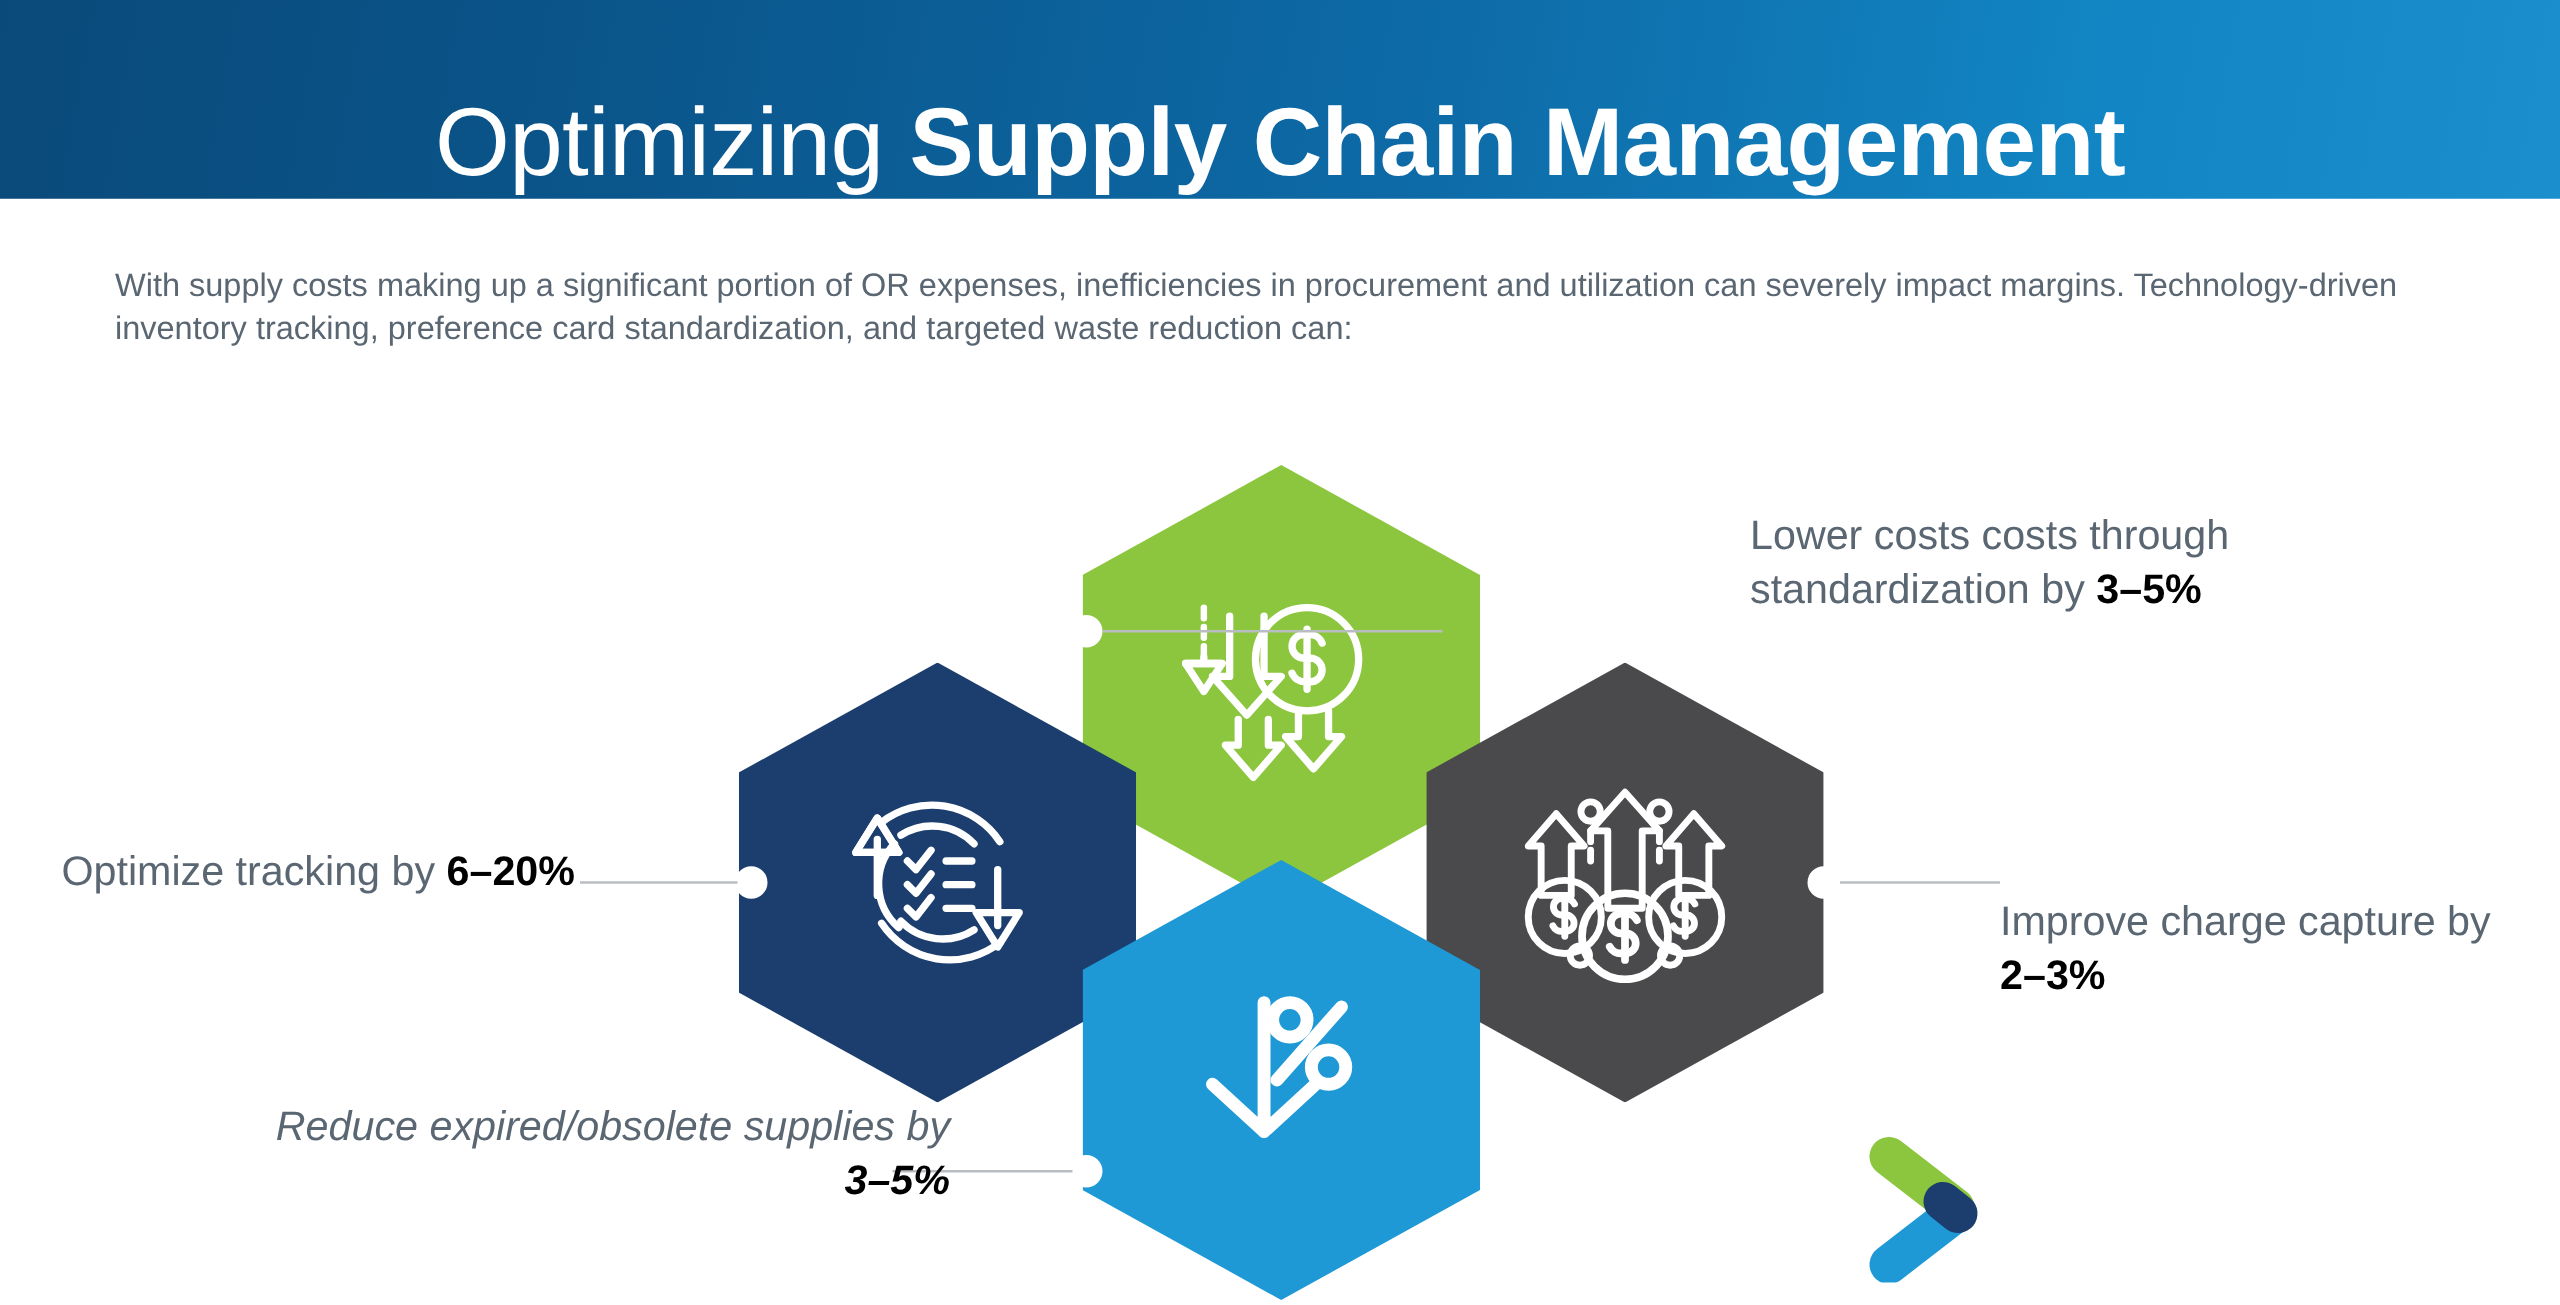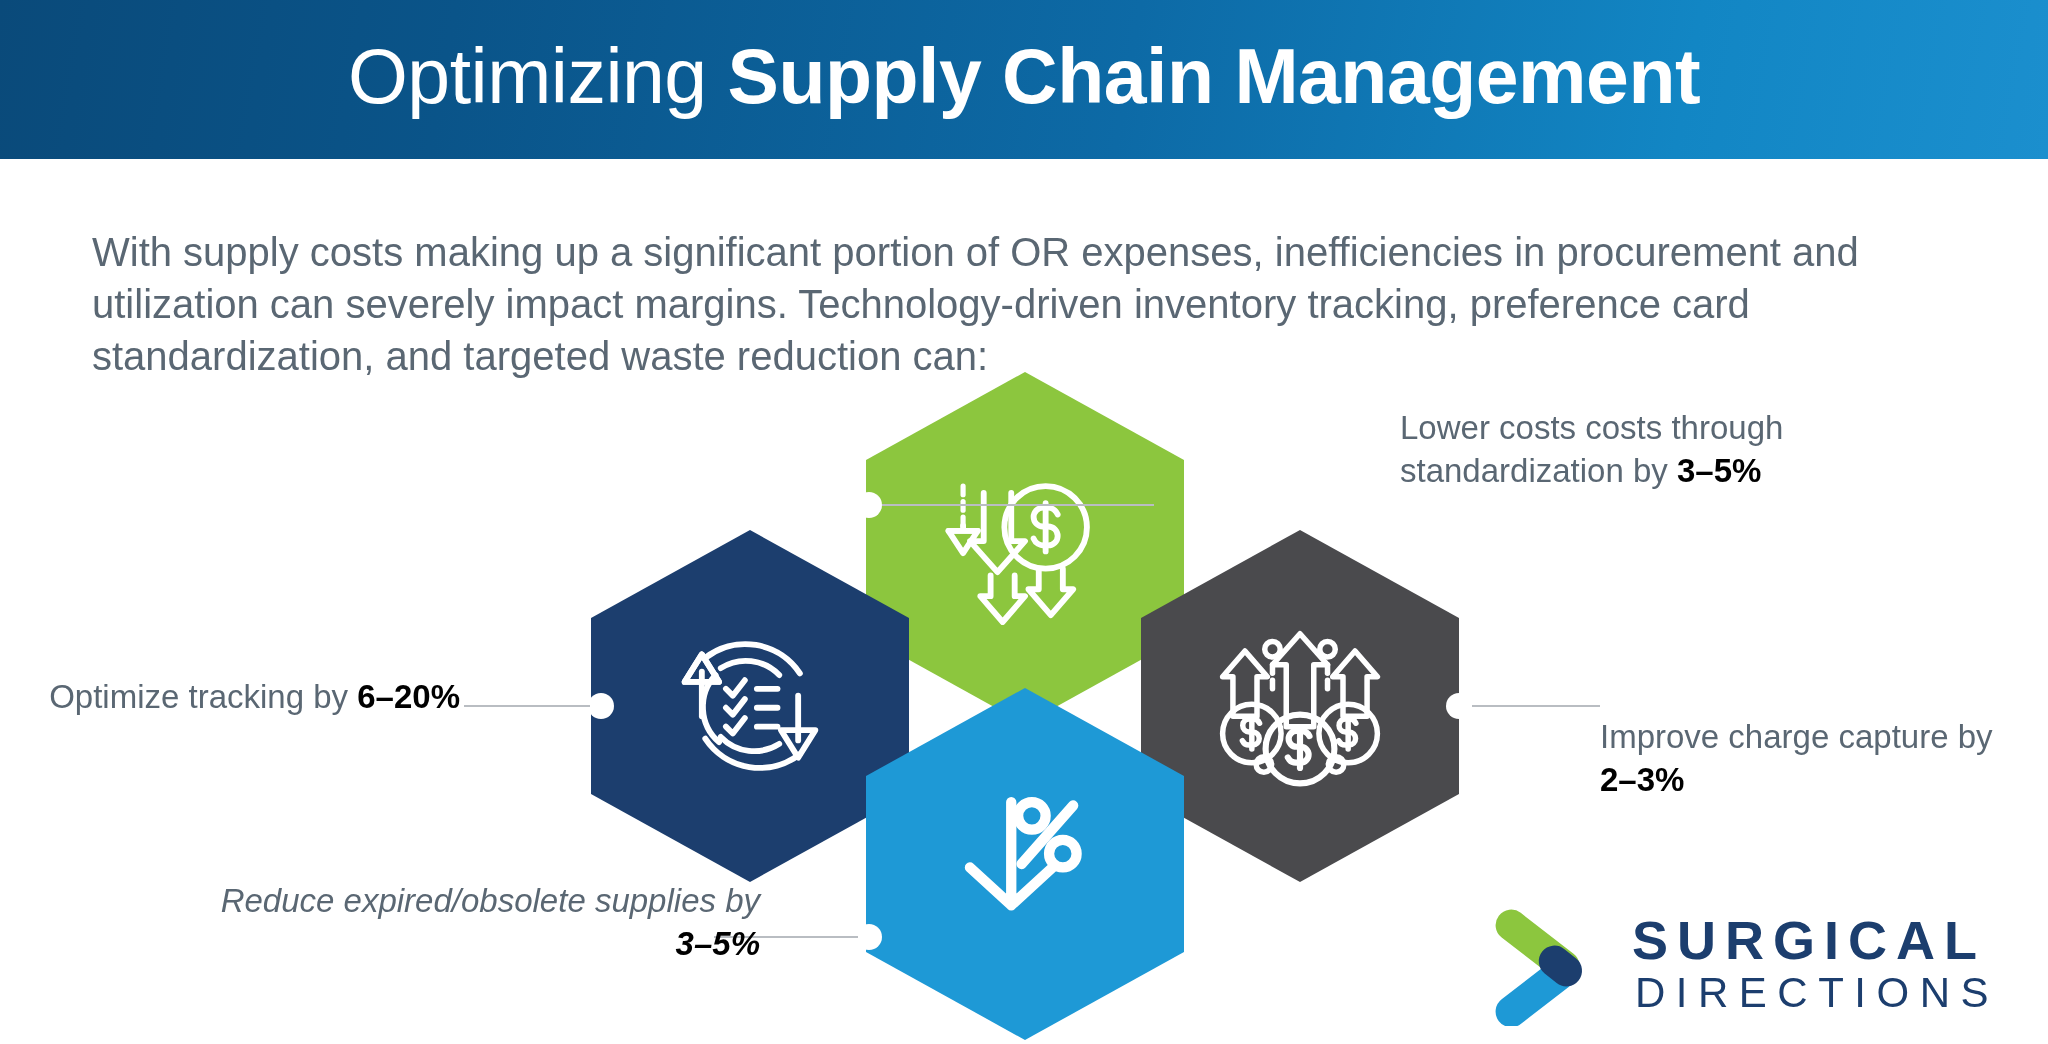--- a/index.html
+++ b/index.html
@@ -18,21 +18,21 @@
 
   
   #header-bar {
     position: absolute;
     left: 0;
     top: 0;
     width: 2048px;
     height: 159px;
     background: linear-gradient(100deg, #0a4a7a 0%, #0a5489 22%, #0d6aa6 55%, #1286c4 82%, #1b8fce 100%);
     display: flex;
-    align-items: center;
+    align-items: flex-end;
     justify-content: center;
     box-sizing: border-box;
     padding-bottom: 6px;
   }
   #header-title {
     color: #ffffff;
     font-size: 77px;
     letter-spacing: -0.5px;
     white-space: nowrap;
     line-height: 1;
@@ -40,21 +40,21 @@
   #header-title .light { font-weight: 400; }
   #header-title .bold  { font-weight: 700; }
 
   
   #intro-paragraph {
     position: absolute;
     left: 92px;
     top: 186px;
     width: 1830px;
     color: #5a6773;
-    font-size: 40px;
+    font-size: 26px;
     line-height: 1.30;
     font-weight: 400;
   }
 
   
   #hex-cluster {
     position: absolute;
     left: 566px;
     top: 372px;
     width: 920px;
@@ -272,17 +272,13 @@
 <div class="callout left" id="callout-reduce-expired"><span>Reduce expired/obsolete supplies by </span><b>3–5%</b></div>
 
 <div id="logo">
   <svg id="logo-mark" viewBox="0 0 100 100">
     <g stroke-linecap="round" stroke-width="26" fill="none">
       <line x1="16" y1="16" x2="60" y2="50" stroke="#8cc63e"></line>
       <line x1="16" y1="88" x2="60" y2="54" stroke="#1e99d6"></line>
       <line x1="52" y1="46" x2="62" y2="54" stroke="#1c3e6e"></line>
     </g>
   </svg>
-  <div id="logo-wordmark">
-    <div id="logo-line1">SURGICAL</div>
-    <div id="logo-line2">DIRECTIONS</div>
-  </div>
 </div>
 
 </body></html>

